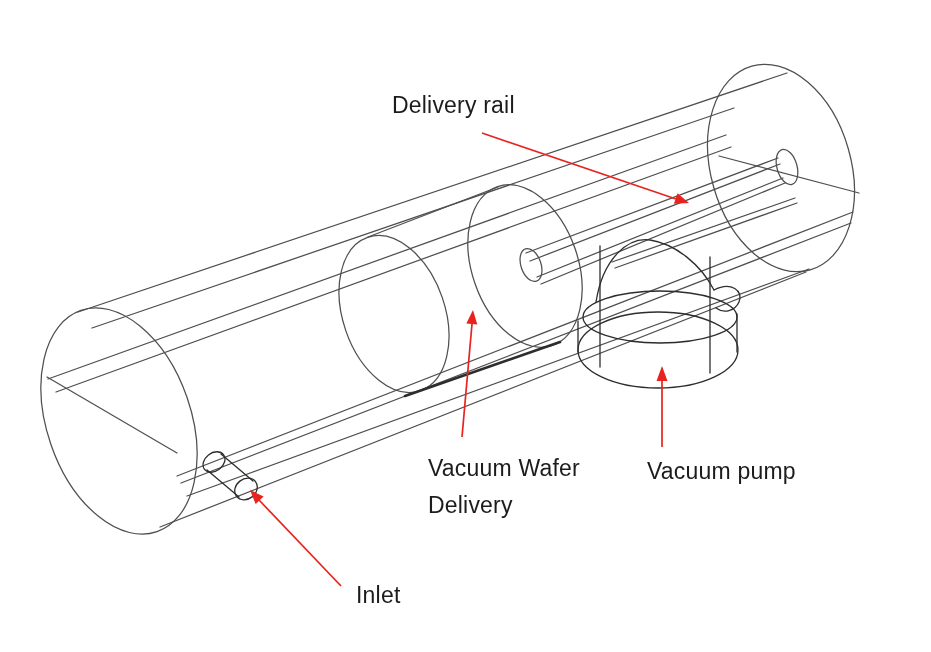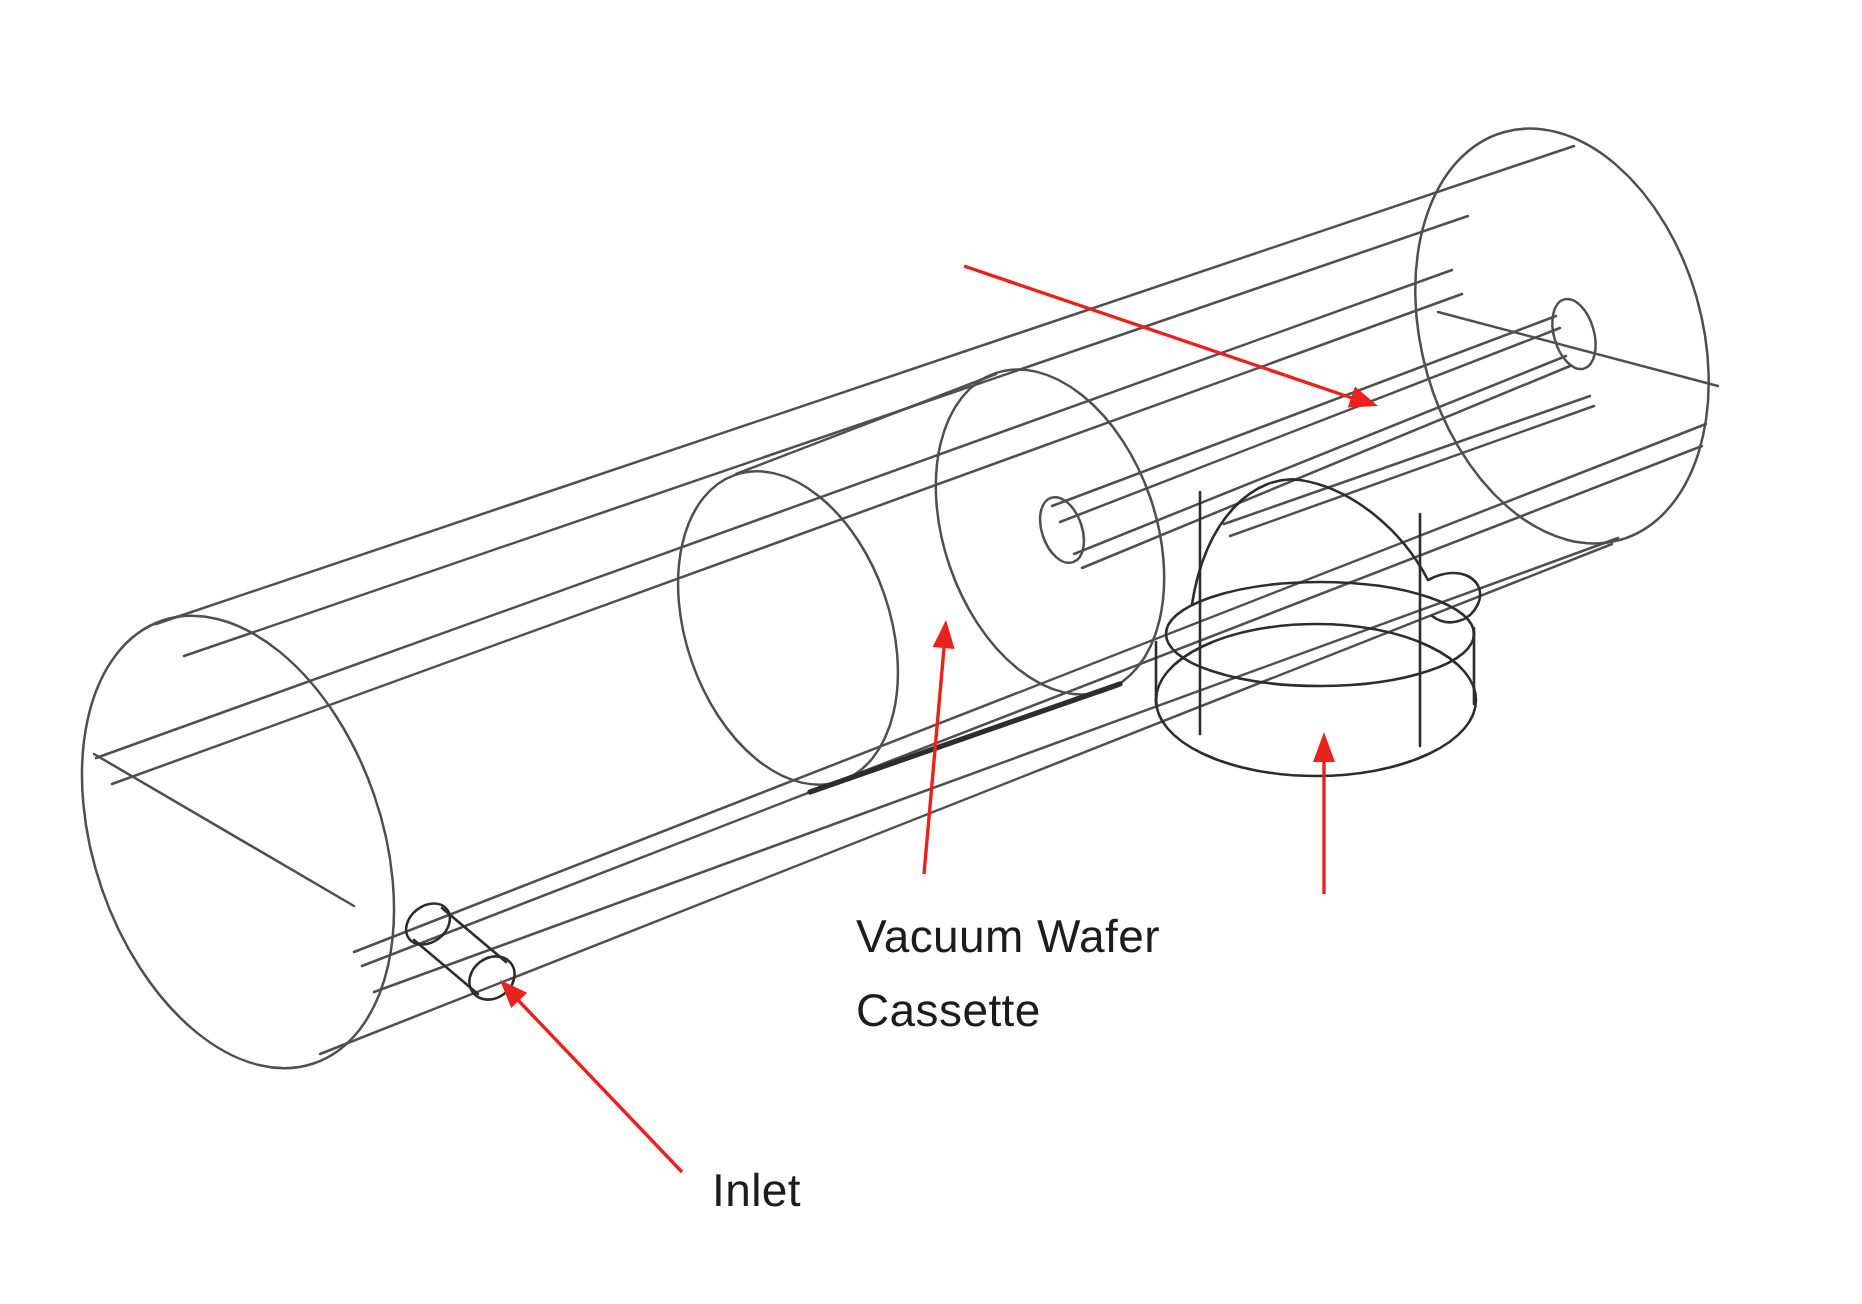--- a/index.html
+++ b/index.html
@@ -103,21 +103,23 @@
         <line class="arrow-line" x1="662" y1="447" x2="662" y2="380"></line>
         <polygon class="arrow-head" points="662,366 656.5,381 667.5,381"></polygon>
       </g>
       <g>
         <line class="arrow-line" x1="341" y1="586" x2="259" y2="500"></line>
         <polygon class="arrow-head" points="250,490 263.6,496.4 255.6,504"></polygon>
       </g>
     </g>
   </svg>
 
+  <div class="label" style="left:392px;top:87px;">Delivery rail</div>
 
   <div class="label" style="left:428px;top:450px;">
     <div>Vacuum Wafer</div>
-    <div>Cassette</div>
+    <div>Delivery</div>
   </div>
 
+  <div class="label" style="left:647px;top:453px;">Vacuum pump</div>
 
   <div class="label" style="left:356px;top:577px;">Inlet</div>
 </div>
 
 </body></html>

